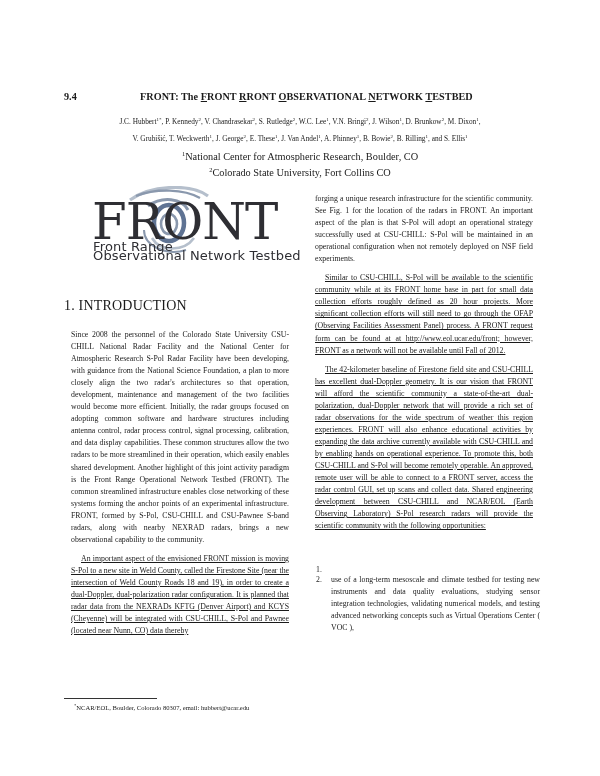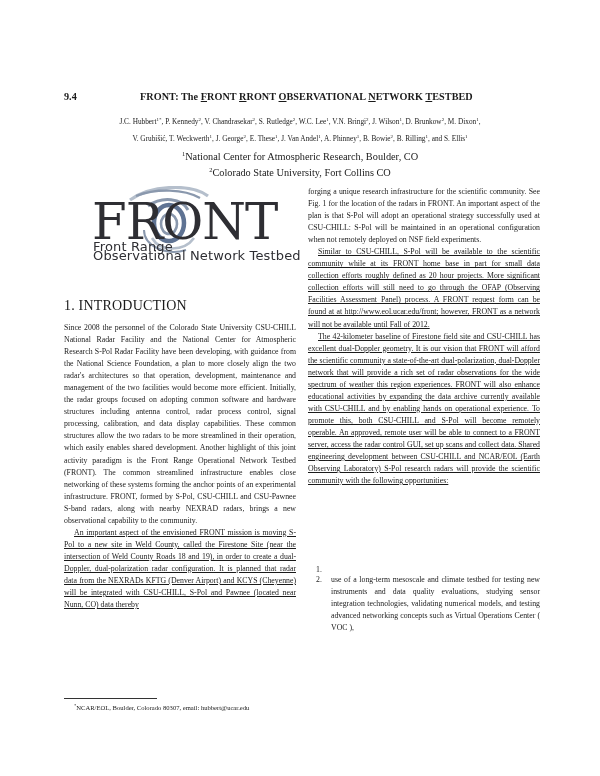--- a/index.html
+++ b/index.html
@@ -22,21 +22,21 @@
     .affils sup { font-size: 6.5px; vertical-align: 4px; }
 
     .logo { position: absolute; left: 92px; top: 186px; width: 170px; height: 80px; }
     .logo-word { position: absolute; left: 0; top: 13px; font-family: "DejaVu Serif", serif;
       font-size: 50px; line-height: 46px; color: #2e2e33; letter-spacing: -1px; transform: scaleY(1.02); }
     .logo-sub { position: absolute; left: 1px; top: 57px; font-family: "DejaVu Sans", sans-serif;
       font-size: 13px; line-height: 8.6px; color: #2e2e33; white-space: nowrap; letter-spacing: 0.15px; }
     .logo-swirl { position: absolute; left: 30px; top: 0px; width: 90px; height: 70px; }
 
     .col { position: absolute; font-size: 7.8px; line-height: 12.05px; text-align: justify; }
-    .col p { margin: 0; }
+    .col p { margin: 7px; }
     .col .indent { text-indent: 10px; text-decoration: underline; }
     .left-col { left: 64px; top: 322px; width: 232px; }
     .right-col { left: 308px; top: 186px; width: 232px; }
 
     .section-heading { position: absolute; left: 64px; top: 298px; font-weight: normal; font-size: 14px;
       letter-spacing: 0.2px; }
 
     .footnote-rule { position: absolute; left: 64px; top: 698px; width: 93px; height: 0; border-top: 0.8px solid #333; }
     .footnote { position: absolute; left: 64px; top: 701px; width: 232px; font-size: 6.6px; line-height: 10px;
       text-align: justify; }

